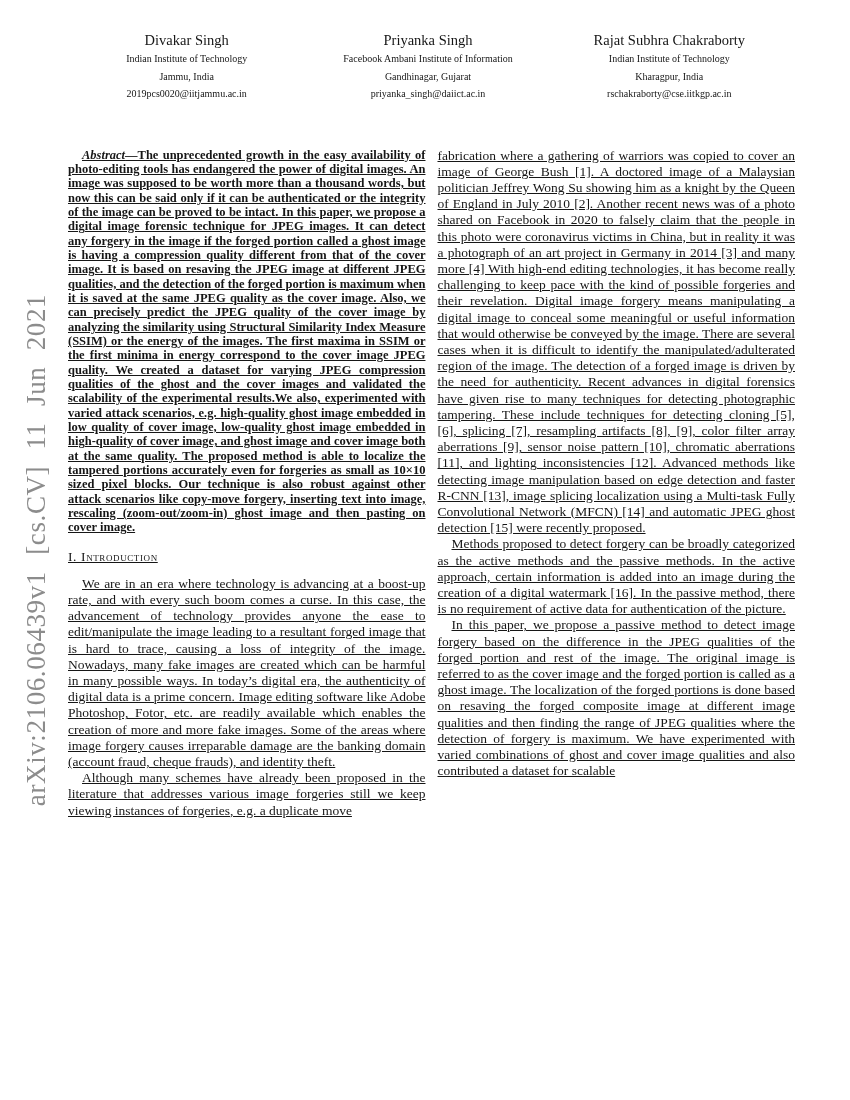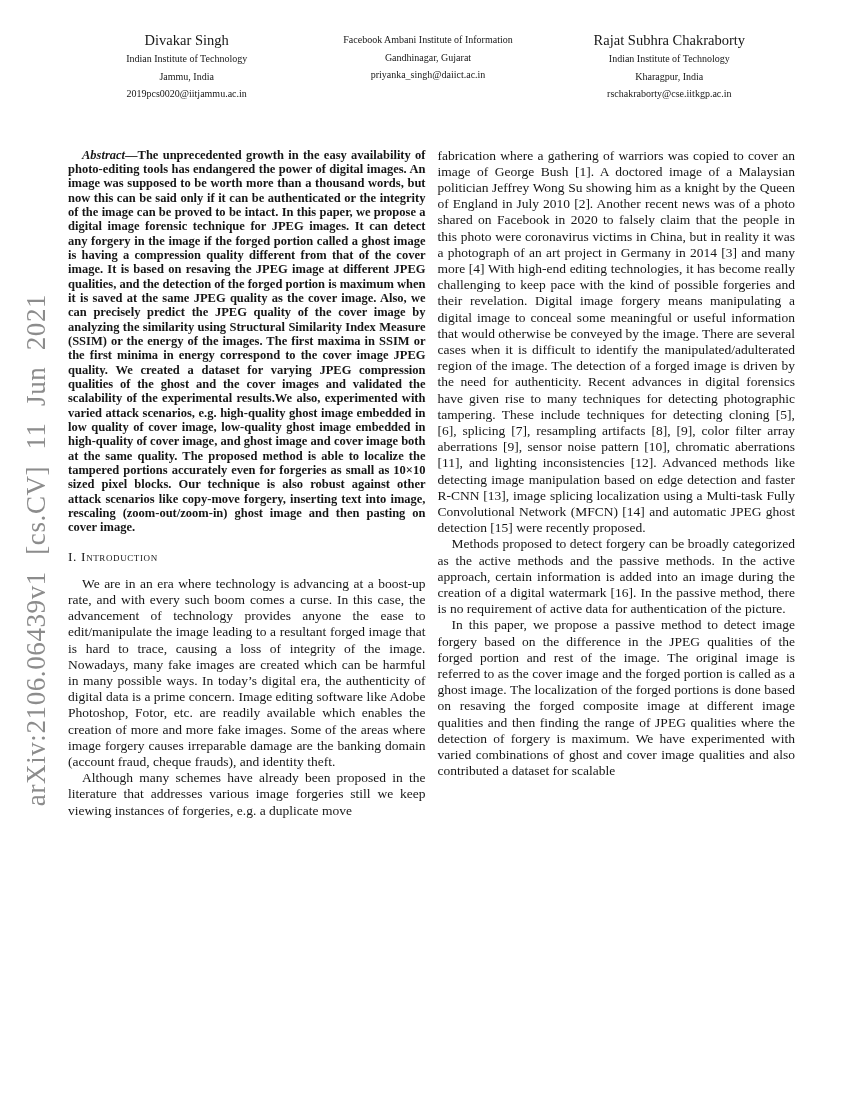--- a/index.html
+++ b/index.html
@@ -46,20 +46,21 @@
   .author-affil-line, .author-email { font-size: 10px; line-height: 17.5px; }
   .content { margin: 0 55px 0 68px; }
   .columns {
     display: flex;
     gap: 12px;
     margin-top: 45px;
   }
   .col {
     width: 357.5px;
     text-align: justify;
+    text-decoration: underline;
   }
   .abstract-para, .index-terms-para {
     font-size: 12.5px;
     line-height: 14.35px;
     font-weight: 700;
     margin: 0;
   }
   .abstract-para { text-indent: 14px; }
   .index-terms-para { text-indent: 14px; }
   .lead-italic { font-style: italic; }
@@ -86,20 +87,21 @@
 
 
   <div class="authors-row">
     <div class="author-block">
       <div class="author-name">Divakar Singh</div>
       <div class="author-affil-line">Indian Institute of Technology</div>
       <div class="author-affil-line">Jammu, India</div>
       <div class="author-email">2019pcs0020@iitjammu.ac.in</div>
     </div>
     <div class="author-block">
+      <div class="author-name">Priyanka Singh</div>
       <div class="author-affil-line">Facebook Ambani Institute of Information</div>
       <div class="author-affil-line">Gandhinagar, Gujarat</div>
       <div class="author-email">priyanka_singh@daiict.ac.in</div>
     </div>
     <div class="author-block">
       <div class="author-name">Rajat Subhra Chakraborty</div>
       <div class="author-affil-line">Indian Institute of Technology</div>
       <div class="author-affil-line">Kharagpur, India</div>
       <div class="author-email">rschakraborty@cse.iitkgp.ac.in</div>
     </div>

